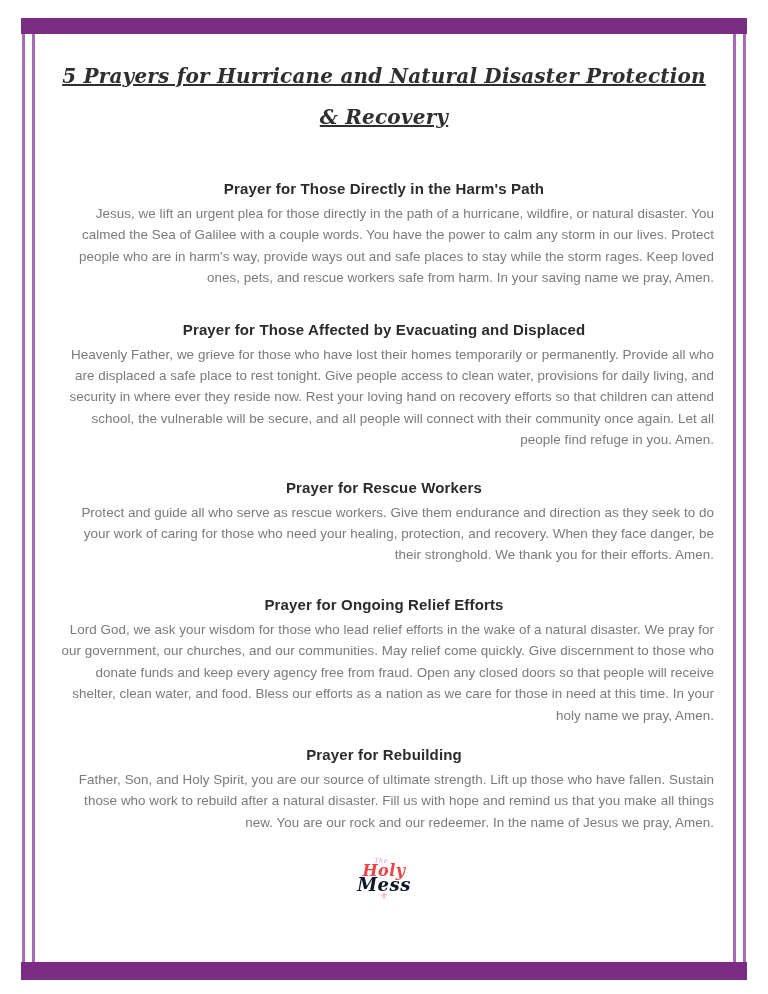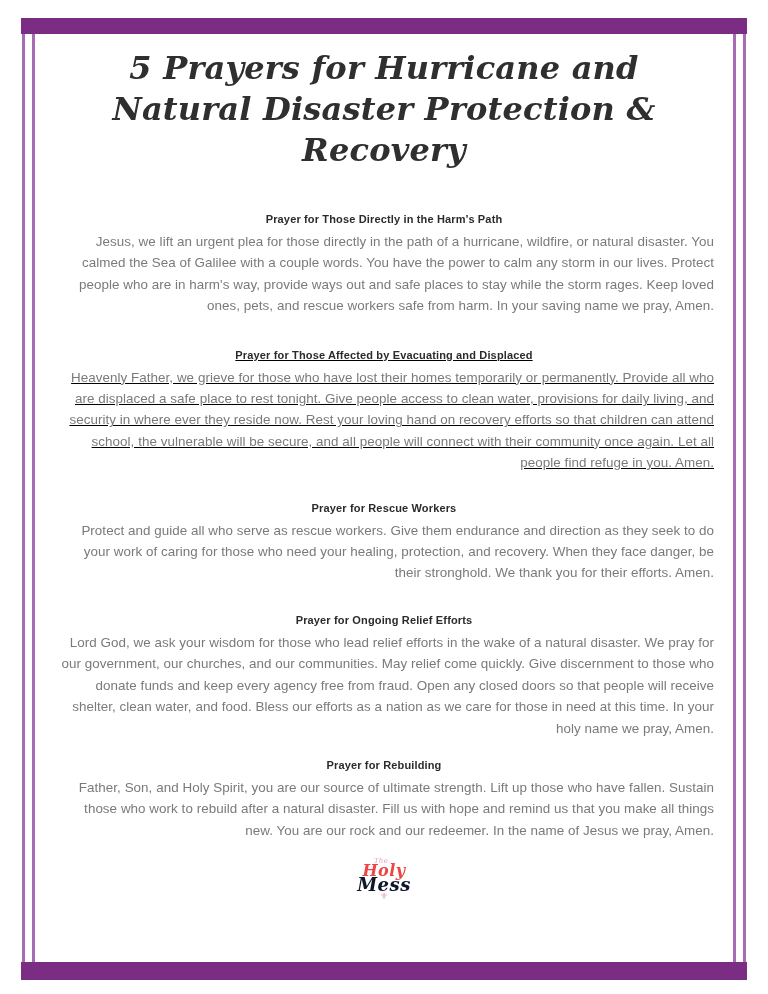--- a/index.html
+++ b/index.html
@@ -47,62 +47,63 @@
     left: 45px;
     top: 40px;
     width: 678px;
     height: 910px;
   }
 
   .doc-title {
     font-family: "DejaVu Serif", serif;
     font-style: italic;
     font-weight: bold;
-    font-size: 32px;
+    font-size: 20px;
     line-height: 41px;
     letter-spacing: 0.2px;
     color: #2f2f2f;
     text-align: center;
-    margin: 0 14px;
+    margin: 8px 14px;
     padding-top: 8px;
+    text-decoration: underline;
   }
 
   .prayer-list {
     margin-top: 42px;
   }
 
   .prayer-section {
     margin-bottom: 26px;
   }
 
   .prayer-heading {
     font-family: "Liberation Sans", sans-serif;
     font-weight: bold;
-    font-size: 11px;
+    font-size: 15px;
     letter-spacing: 0.15px;
     color: #2b2b2b;
     text-align: center;
     margin: 0 0 6px 0;
   }
 
   .prayer-body {
     font-family: "Liberation Sans", sans-serif;
     font-weight: 400;
     font-size: 13.4px;
     line-height: 21.4px;
     letter-spacing: 0.05px;
     color: #7a7a7a;
     text-align: right;
     margin: 0 auto;
     width: 660px;
   }
 
   
   .sec-0 { margin-bottom: 32px; }
-  .sec-1 { margin-bottom: 28px; text-decoration: underline; }
+  .sec-1 { margin-bottom: 28px; }
   .sec-2 { margin-bottom: 30px; }
   .sec-3 { margin-bottom: 20px; }
   .sec-4 { margin-bottom: 0; }
 
   
   .footer-logo {
     position: absolute;
     left: 0;
     right: 0;
     top: 858px;

